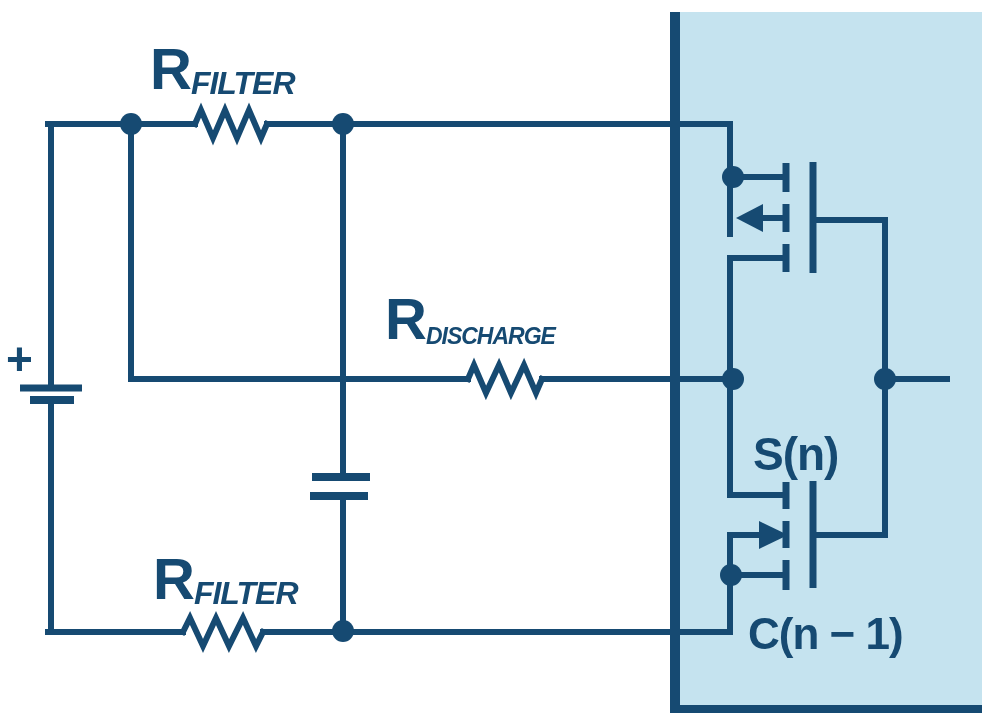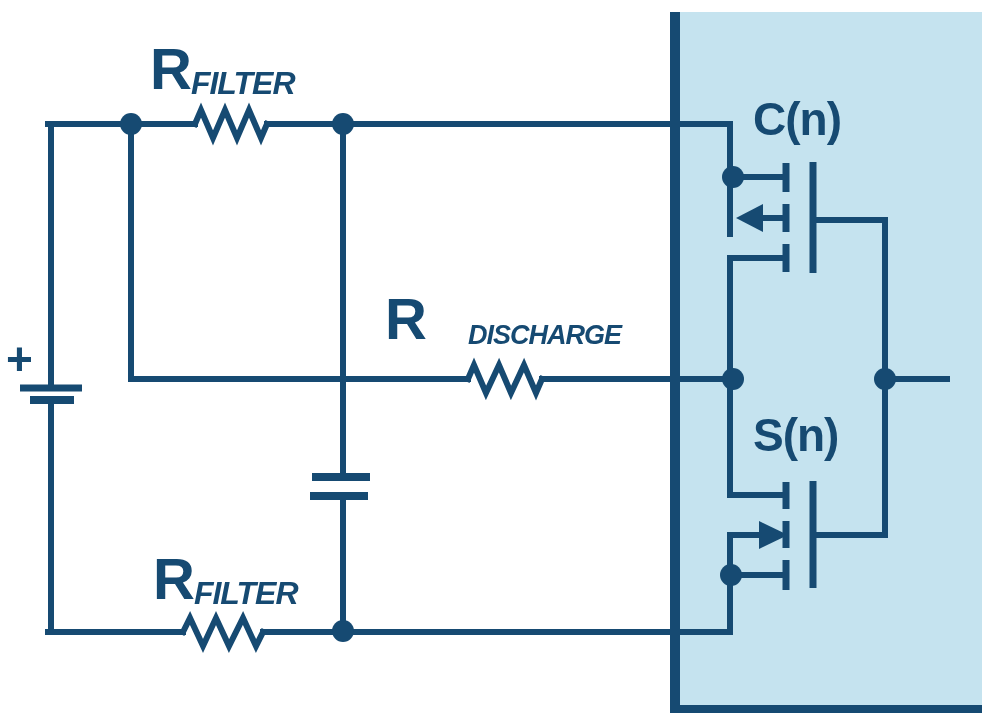--- a/index.html
+++ b/index.html
@@ -33,21 +33,21 @@
   svg .tri{fill:var(--wire);stroke:none;}
   .lbl{
     position:absolute;
     color:var(--wire);
     font-weight:bold;
     white-space:nowrap;
     line-height:1;
   }
   .rlabel .rmain{font-size:58px;letter-spacing:-1px;}
   .rlabel .rsub{font-size:32px;letter-spacing:-1px;position:relative;top:5px;font-style:italic;}
-  .rlabel-discharge .rsub{font-size:27px;margin-left:42px;}
+  .rlabel-discharge .rsub{font-size:23px;}
   .ic-title{font-size:48px;letter-spacing:-2px;}
   .pin-label{font-size:46px;letter-spacing:-1px;}
   .pin-label-small{font-size:44px;letter-spacing:-1px;}
   .plus-sign{font-size:46px;}
 </style>
 </head>
 <body>
 
 <div class="stage">
 
@@ -133,18 +133,18 @@
 
   <div class="lbl rlabel rlabel-discharge" style="left:385px;top:290px;">
     <span class="rmain">R</span><span class="rsub">DISCHARGE</span>
   </div>
 
   <div class="lbl rlabel" style="left:153px;top:550px;">
     <span class="rmain">R</span><span class="rsub">FILTER</span>
   </div>
 
 
-  <div class="lbl pin-label" style="left:753px;top:96px;">C(n)</div>
 
-  <div class="lbl pin-label" style="left:753px;top:412px;text-align:center;">S(n)</div>
+  <div class="lbl pin-label" style="left:753px;top:431px;text-align:center;">S(n)</div>
 
+  <div class="lbl pin-label-small" style="left:748px;top:612px;">C(n − 1)</div>
 
 </div>
 
 </body></html>

